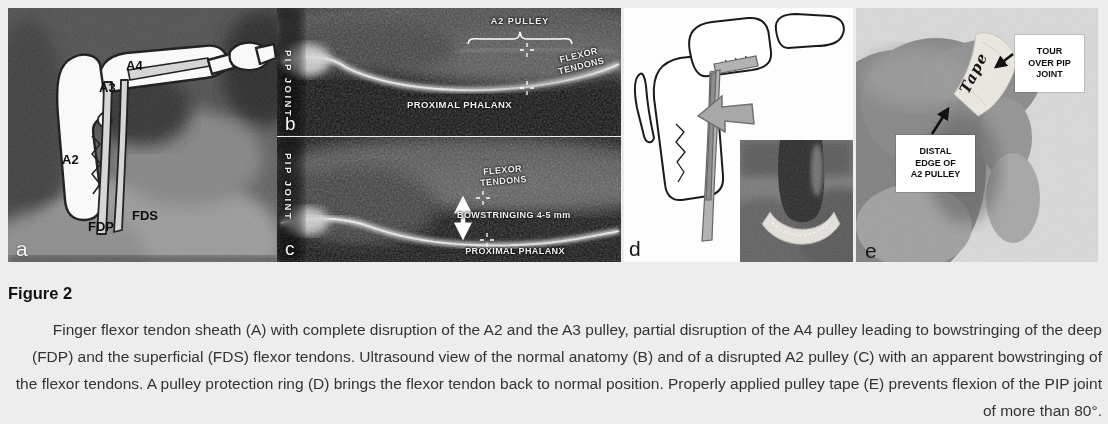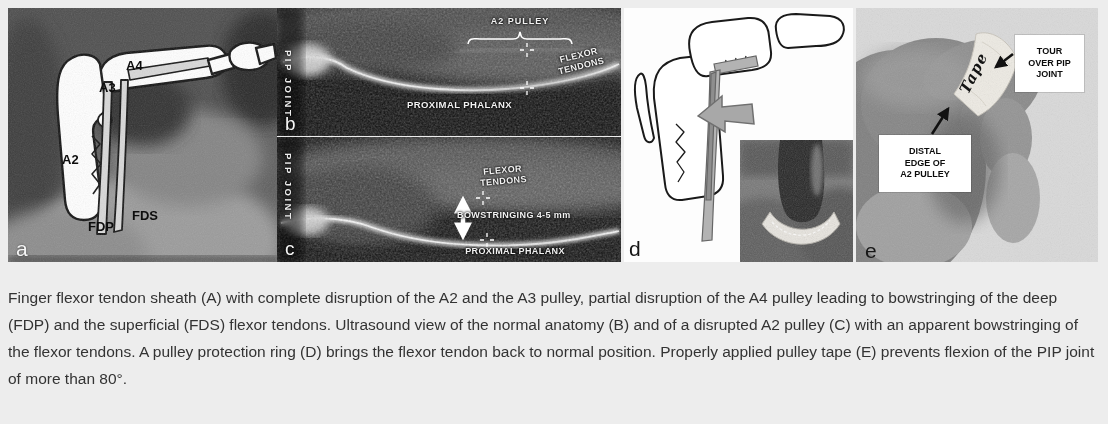--- a/index.html
+++ b/index.html
@@ -28,21 +28,21 @@
               line-height:11.5px; text-align:center; white-space:pre-line; padding:11px 2px;
               box-shadow:0 0 0 1px rgba(0,0,0,.12); }
   .tape-label { position:absolute; font-family:"DejaVu Serif","Liberation Serif",serif;
               font-style:italic; font-weight:bold; font-size:15px; color:#141414;
               letter-spacing:1px; transform:rotate(-63deg); white-space:nowrap; }
   .rot-flexor { transform:rotate(-14deg); }
   .rot-slight { transform:rotate(-5deg); }
 
   .caption { position:absolute; left:8px; top:284px; width:1094px; }
   .caption h2 { font-size:16.5px; font-weight:bold; color:#121212; margin-bottom:13px; }
-  .caption p  { font-size:15.5px; line-height:27px; color:#333333; }
+  .caption p  { font-size:15.5px; line-height:27px; color:#333333;text-align:right; }
 </style>
 </head>
 <body>
 
 <div class="page">
 
   <svg width="0" height="0" style="position:absolute" aria-hidden="true">
     <defs>
       <filter id="speckle">
           <feTurbulence type="fractalNoise" baseFrequency="0.55" numOctaves="3" seed="11" stitchTiles="stitch"></feTurbulence>
@@ -208,25 +208,26 @@
         <path d="M120 26 C132 22 146 28 156 42 L162 52 C152 84 138 100 122 108 L98 86 C112 66 118 46 120 26 Z" fill="#edeae3" stroke="#c9c5bc" stroke-width="1"></path>
         <path d="M126 34 C138 40 148 50 154 58 M110 80 C120 86 126 92 130 98" stroke="#d8d4ca" stroke-width="1" fill="none"></path>
         <rect width="242" height="254" filter="url(#grain)" opacity=".16"></rect>
         <line x1="157" y1="46" x2="140" y2="59" stroke="#111" stroke-width="2.6" marker-end="url(#ah)"></line>
         <line x1="76" y1="126" x2="92" y2="101" stroke="#111" stroke-width="2.6" marker-end="url(#ah)"></line>
       </svg>
       <span class="tape-label" style="left:96px; top:56px;">Tape</span>
       <span class="note-box" style="left:159px; top:27px; width:69px;">TOUR
 OVER PIP
 JOINT</span>
-      <span class="note-box" style="left:23px; top:127px; width:92px;">DISTAL
+      <span class="note-box" style="left:40px; top:127px; width:79px;">DISTAL
 EDGE OF
 A2 PULLEY</span>
       <span class="panel-letter letter-dark" style="left:9px; bottom:1px;">e</span>
     </div>
 
   </div>
 
   <div class="caption">
+    <h2>Figure 2</h2>
     <p>Finger flexor tendon sheath (A) with complete disruption of the A2 and the A3 pulley, partial disruption of the A4 pulley leading to bowstringing of the deep (FDP) and the superficial (FDS) flexor tendons. Ultrasound view of the normal anatomy (B) and of a disrupted A2 pulley (C) with an apparent bowstringing of the flexor tendons. A pulley protection ring (D) brings the flexor tendon back to normal position. Properly applied pulley tape (E) prevents flexion of the PIP joint of more than 80°.</p>
   </div>
 
 </div>
 
 </body></html>

